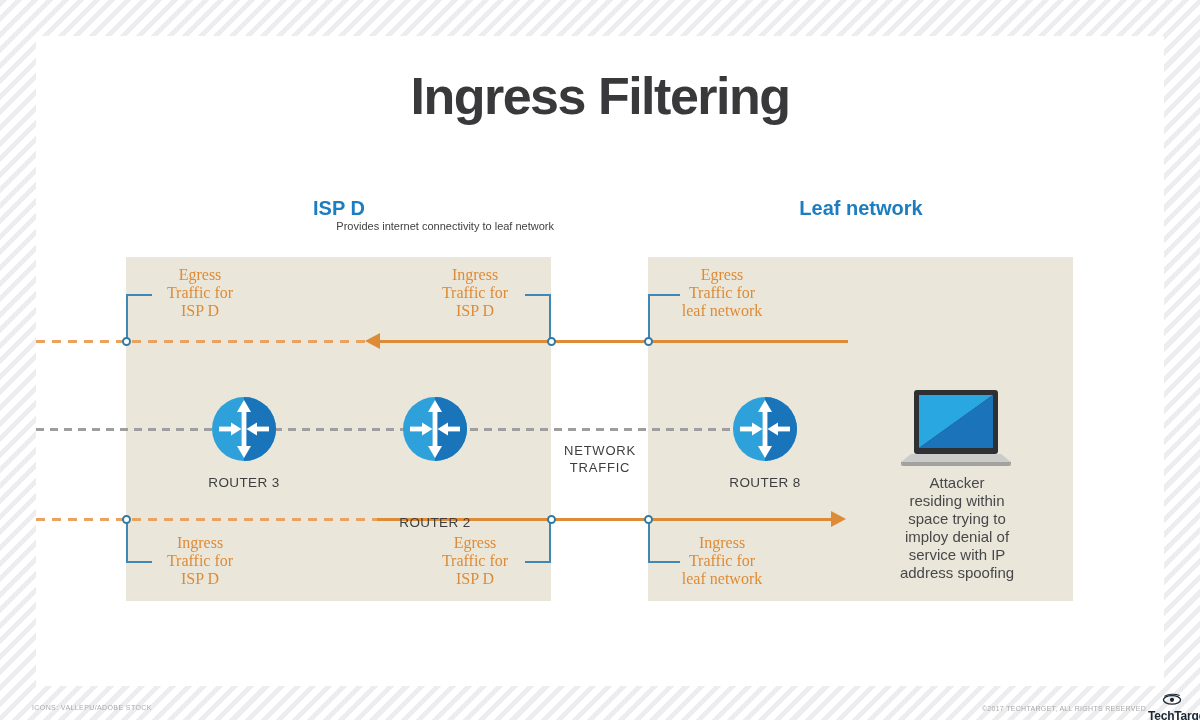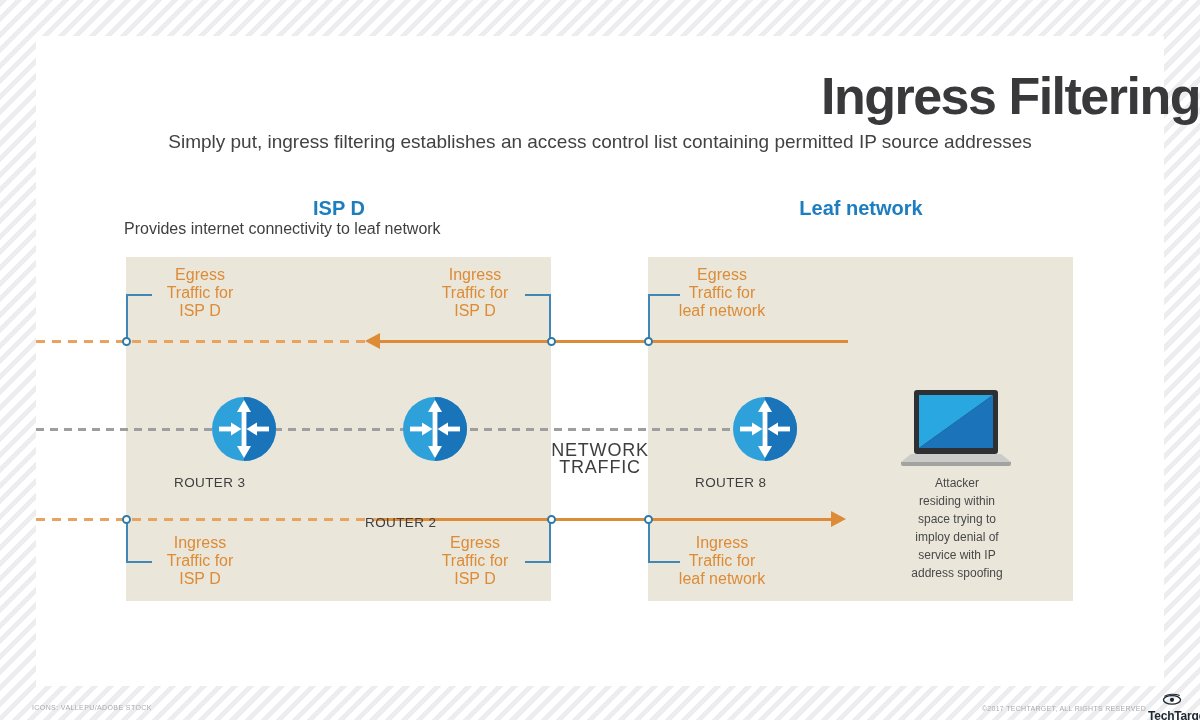--- a/index.html
+++ b/index.html
@@ -7,60 +7,59 @@
   body {
     font-family:"Liberation Sans", sans-serif;
     background:repeating-linear-gradient(135deg,#ededef 0 5px,#ffffff 5px 11px);
     position:relative; overflow:hidden;
   }
   .stage { position:absolute; left:0; top:0; width:1200px; height:720px; }
   .page { position:absolute; left:36px; top:36px; width:1128px; height:650px; background:#ffffff; }
   .abs { position:absolute; }
   .pre { white-space:pre-line; }
 
-  .title { left:0; width:1200px; top:66px; text-align:right;
+  .title { left:0; width:1200px; top:66px; text-align:center;
     font-size:52px; font-weight:700; letter-spacing:-1.5px; color:#39393b; }
   .subtitle { left:0; width:1200px; top:131px; text-align:center;
     font-size:19px; color:#424244; }
 
   .sec-head { width:430px; text-align:center; top:197px; font-size:20px; font-weight:700; color:#1c7dc0; }
-  .sec-sub  { width:430px; text-align:left; top:220px; font-size:16px; color:#3f3f41; }
+  .sec-sub  { width:430px; text-align:right; top:220px; font-size:11px; color:#3f3f41; }
 
   .panel { top:257px; width:425px; height:344px; background:#eae7da; }
 
   
   .dash-orange { height:3px; background:repeating-linear-gradient(90deg,#e9a35f 0 9px,transparent 9px 16px); }
   .solid-orange { height:3px; background:#dd8b36; }
   .dash-gray { height:2.5px; background:repeating-linear-gradient(90deg,#9e9e9e 0 8px,transparent 8px 14px); }
   .arrow-w { width:0; height:0; border-top:8px solid transparent; border-bottom:8px solid transparent; border-right:15px solid #dd8b36; }
   .arrow-e { width:0; height:0; border-top:8px solid transparent; border-bottom:8px solid transparent; border-left:15px solid #dd8b36; }
 
   .bracket { border:0 solid #4187b5; }
   .node { width:9px; height:9px; background:#fff; border:2px solid #2f7ba8; border-radius:50%; }
 
-  .flow-label { width:140px; text-align:center; font-size:16px; line-height:18px; color:#dd8b36; }
-  .router-label { width:140px; font-size:13.5px; letter-spacing:0.4px; color:#3e3e40; }
+  .flow-label { width:140px; text-align:center; font-size:16px; line-height:18px; color:#dd8b36;font-family:Liberation Serif, serif; }
+  .router-label { width:140px; text-align:center; font-size:13.5px; letter-spacing:0.4px; color:#3e3e40; }
   .center-label { left:546px; width:108px; top:442px; text-align:center;
-    font-size:18px; line-height:17px; letter-spacing:0.8px; color:#3e3e40; }
+    font-size:13px; line-height:17px; letter-spacing:0.8px; color:#3e3e40; }
   .attacker { left:886px; width:142px; top:474px; text-align:center;
-    font-size:12px; line-height:18px; color:#48484a; }
+    font-size:15px; line-height:18px; color:#48484a; }
 
   .footer-credits { left:32px; top:704px; font-size:7px; letter-spacing:0.4px; color:#ababab; }
   .footer-copy { left:940px; width:206px; top:705px; text-align:right; font-size:7px; letter-spacing:0.3px; color:#ababab; }
   .brand { left:1148px; top:691px; width:48px; text-align:center; }
   .brand-text { font-size:12px; font-weight:700; color:#1b2733; letter-spacing:-0.2px; }
 </style>
 </head>
 <body>
 
 <div class="stage">
   <div class="page abs"></div>
 
   <div class="abs title">Ingress Filtering</div>
-  <div class="abs subtitle">Simply put, ingress filtering establishes an access control list containing permitted IP source addresses</div>
 
   <div class="abs sec-head" style="left:124px;">ISP D</div>
   <div class="abs sec-sub" style="left:124px;">Provides internet connectivity to leaf network</div>
   <div class="abs sec-head" style="left:646px;">Leaf network</div>
 
   <div class="abs panel" style="left:126px;"></div>
   <div class="abs panel" style="left:648px;"></div>
 
   <div class="abs dash-orange" style="left:36px; top:340px; width:340px;"></div>
   <div class="abs solid-orange" style="left:378px; top:340px; width:470px;"></div>

